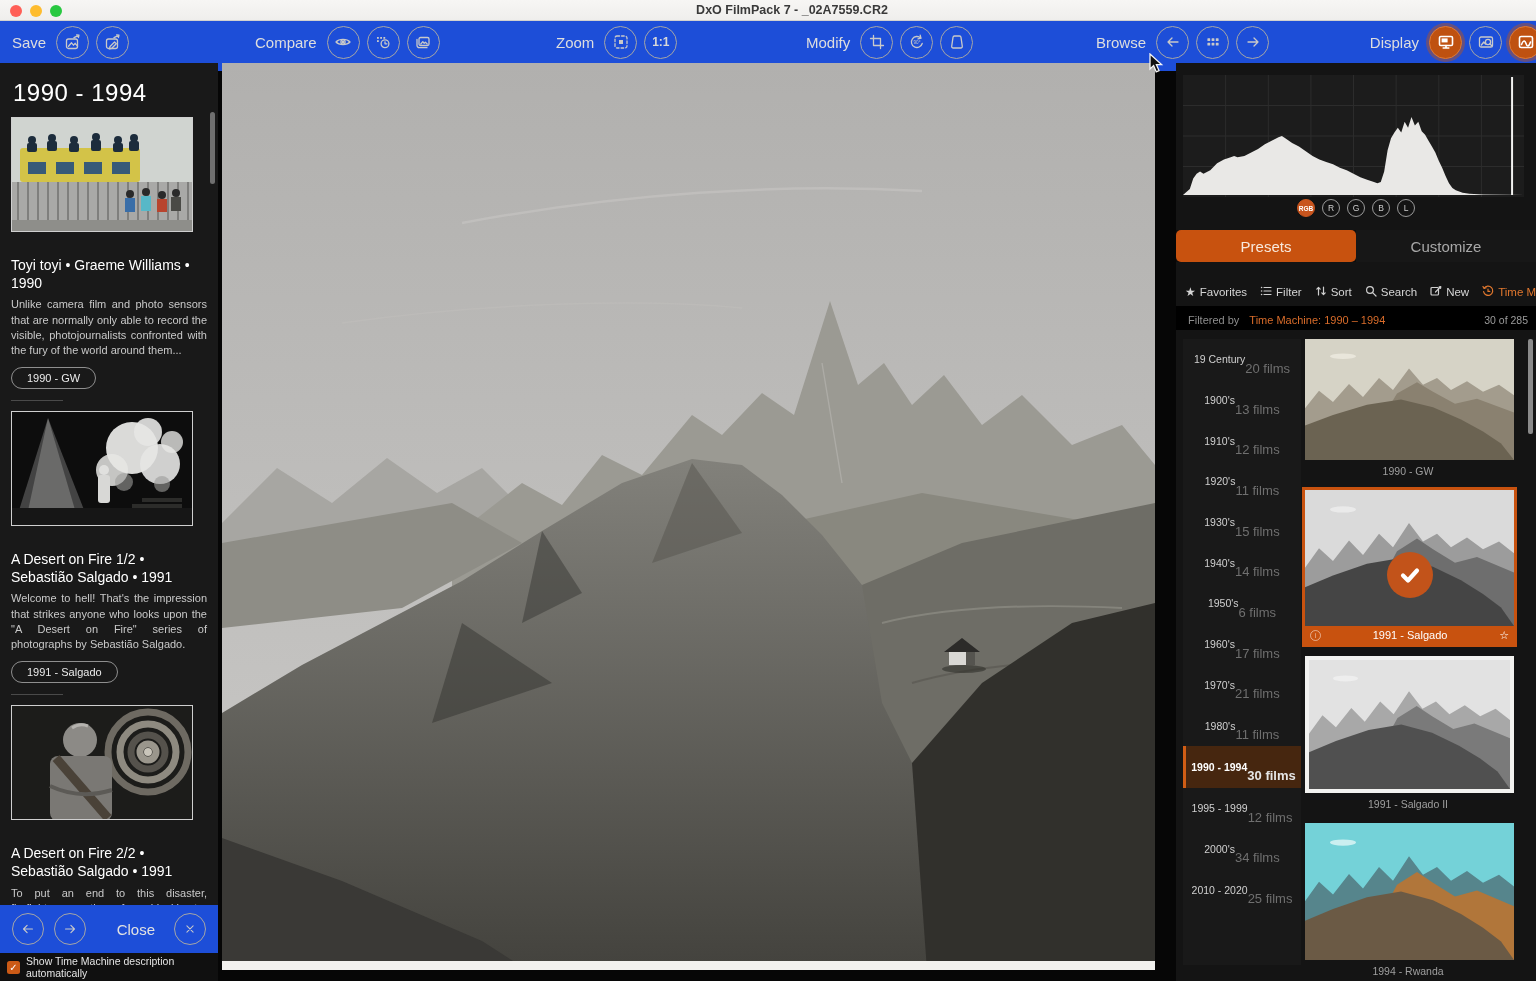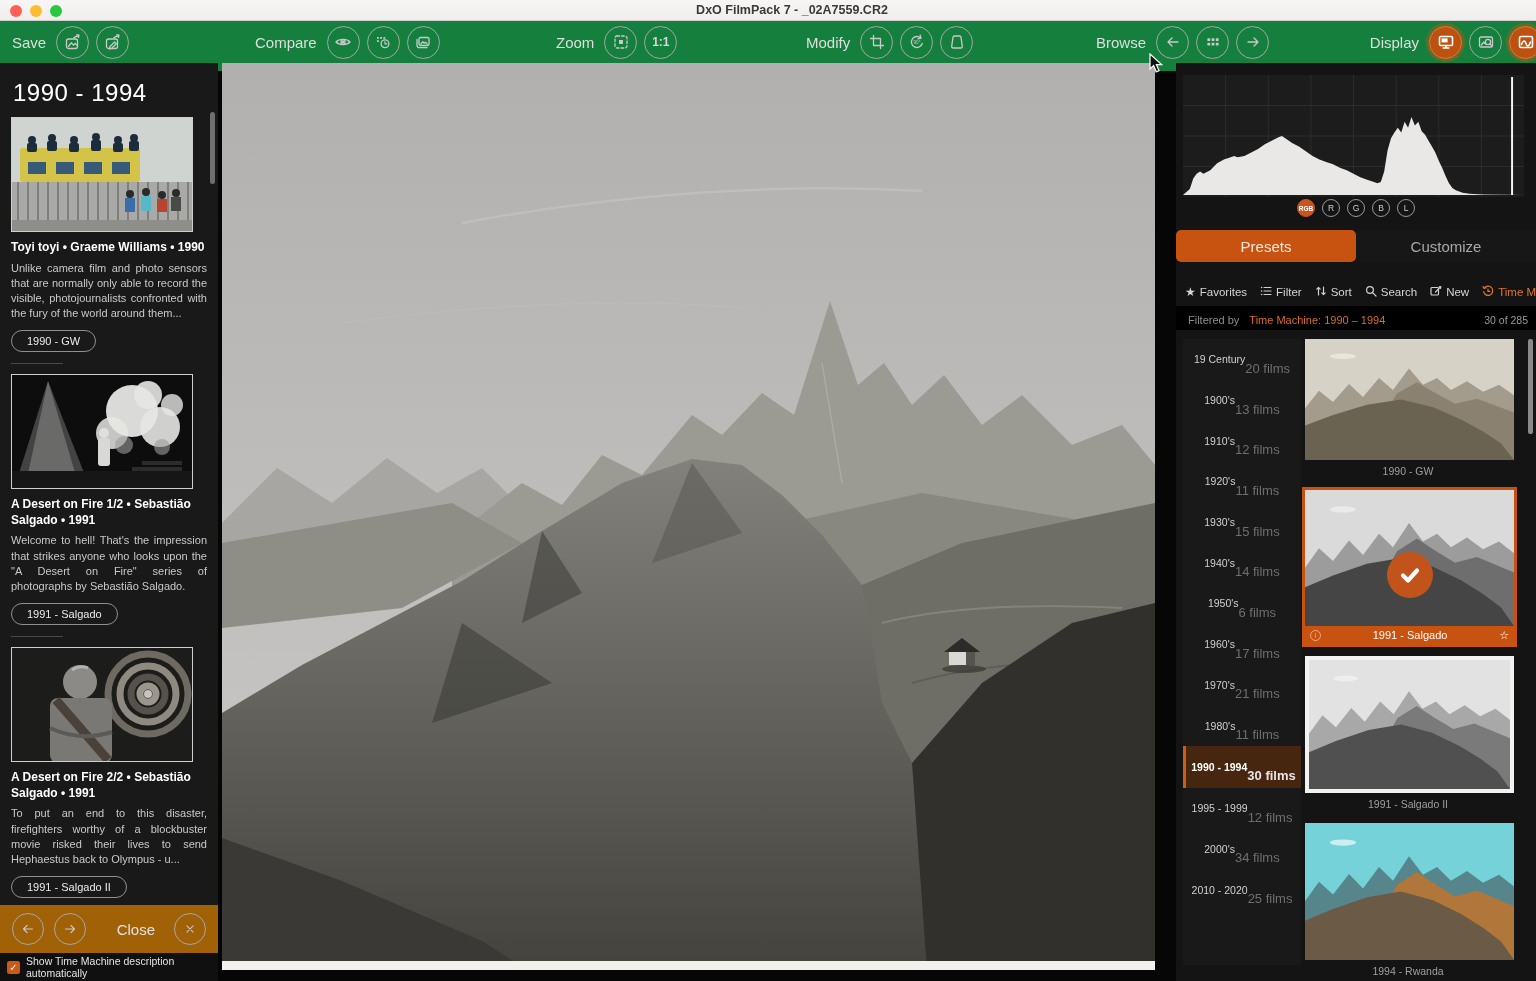--- a/index.html
+++ b/index.html
@@ -9,21 +9,21 @@
   
   #titlebar { position:absolute; left:0; top:0; width:1536px; height:21px;
     background:linear-gradient(#f7f6f4,#efeeec); border-bottom:1px solid #d2d1cf;
     display:flex; align-items:center; justify-content:center; }
   #titlebar .wtitle { font-size:12.5px; font-weight:700; color:#3a3a3a;padding-left:48px; }
   .lights { position:absolute; left:10px; top:5px; display:flex; gap:8px; }
   .light { width:12px; height:12px; border-radius:50%; }
 
   
   #toolbar { position:absolute; left:0; top:21px; width:1536px; height:50px;
-    background:#15803d; overflow:hidden; }
+    background:#1d4ed8; overflow:hidden; }
   .tgroup { position:absolute; top:0; height:42px; display:flex; align-items:center; gap:7px; }
   .tlabel { font-size:15px; color:#dedede; margin-right:3px; }
   .cbtn { width:33px; height:33px; border:1.5px solid #a6a6a6; border-radius:50%;
     background:transparent; display:flex; align-items:center; justify-content:center;
     flex:0 0 auto; padding:0; cursor:pointer; }
   .cbtn svg { display:block; }
   .cbtn.active { background:#bf5110; border-color:#e2redacted; border-color:#e07a33;
     box-shadow:0 0 0 3px rgba(190,85,25,.45); }
   .ratio { font-size:12px; color:#d8d8d8; font-weight:700; }
   .ic { stroke:#c9c9c9; fill:none; stroke-width:1.3; stroke-linecap:round; stroke-linejoin:round; }
@@ -34,29 +34,29 @@
   #main-photo svg { display:block; }
 
   
   #tm-panel { position:absolute; left:0; top:63px; width:218px; height:918px;
     background:#191919; overflow:hidden; }
   #tm-panel .ptitle { font-size:24px; font-weight:300; letter-spacing:.5px; color:#ffffff;
     padding:16px 0 10px 13px; }
   .tm-item { padding:0 11px; margin-bottom:10px; }
   .tm-item .timgbox { width:182px; height:115px; border:1px solid #cfcfcf; overflow:hidden; }
   .tm-item .timgbox svg { display:block; }
-  .tm-item h3 { font-size:12px; font-weight:700; color:#ffffff; line-height:1.3; margin-top:8px; }
+  .tm-item h3 { font-size:14px; font-weight:400; color:#ffffff; line-height:1.3; margin-top:24px; }
   .tm-item p { font-size:11px; color:#c9c9c9; line-height:1.38; text-align:justify; margin-top:5px; }
   .pill { display:inline-block; margin-top:9px; padding:4px 15px; border:1px solid #8f8f8f;
     border-radius:13px; font-size:11px; color:#ebebeb; background:transparent; cursor:pointer; }
   .sep { width:52px; height:1px; background:#4a4a4a; margin-top:11px; }
   #tm-scrollbar { position:absolute; right:3px; top:49px; width:5px; height:72px;
     background:#6f6f6f; border-radius:3px; }
   #tm-footer { position:absolute; left:0; bottom:28px; width:218px; height:48px;
-    background:#a16207; display:flex; align-items:center; padding:0 12px; gap:10px; }
+    background:#1d4ed8; display:flex; align-items:center; padding:0 12px; gap:10px; }
   #tm-footer .spacer { flex:1; }
   #tm-footer .close-lbl { font-size:15px; color:#e2e2e2; margin-right:9px; }
   #tm-check { position:absolute; left:0; bottom:0; width:218px; height:28px; background:#101010;
     display:flex; align-items:center; padding:0 7px; gap:6px; }
   .chk { width:13px; height:13px; background:#cb5a16; border-radius:2.5px; display:flex;
     align-items:center; justify-content:center; color:#fff; font-size:10px; flex:0 0 auto; }
   #tm-check label { font-size:10.5px; color:#e4e4e4; }
 
   
   #right-panel { position:absolute; left:1176px; top:63px; width:360px; height:918px;

